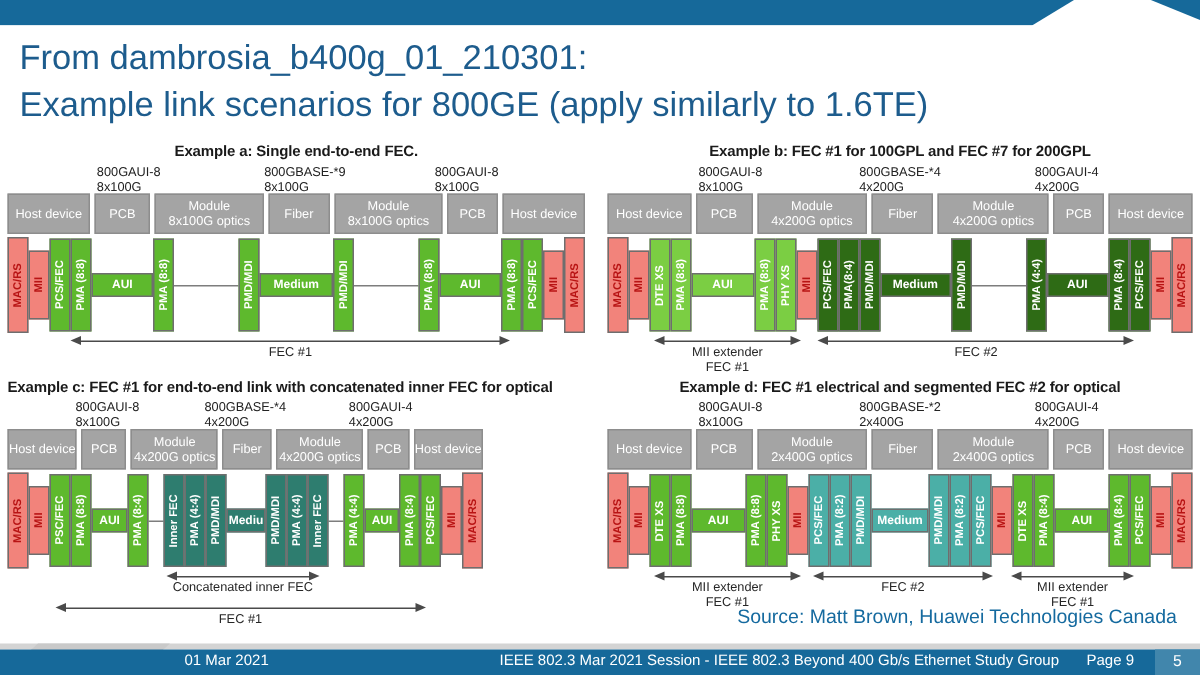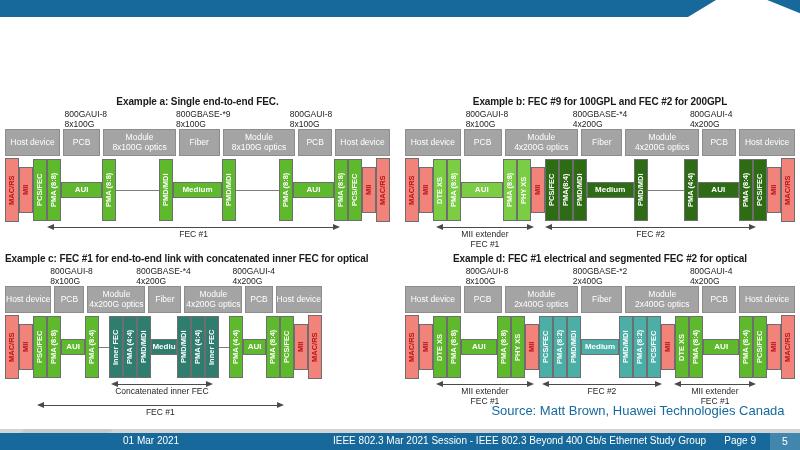--- a/index.html
+++ b/index.html
@@ -64,20 +64,22 @@
   .f-num{position:absolute;right:0;top:0;width:30px;height:17px;background:var(--pagebox);
         text-align:center;line-height:17px;font-size:10.5px;}
 </style>
 </head>
 <body>
 
 <div class="band"></div>
 <div class="band-corner"></div>
 
 <div class="slide-title">
+  <div>From dambrosia_b400g_01_210301:</div>
+  <div>Example link scenarios for 800GE (apply similarly to 1.6TE)</div>
 </div>
 
 <div class="ex" id="ex-a">
   <div class="ex-title">Example a: Single end-to-end FEC.</div>
   <div class="ifaces">
       <div class="ifc" style="left: 21%;">
         <div class="ifc-l1">800GAUI-8</div>
         <div class="ifc-l2">8x100G</div>
       </div>
       <div class="ifc" style="left: 51.5%;">
@@ -140,21 +142,21 @@
           <div class="ah ah-r"></div>
         </div>
         <div class="ar-label">
           <div class="ar-label-line">FEC #1</div>
         </div>
       </div>
     </div>
 </div>
 
 <div class="ex" id="ex-b">
-  <div class="ex-title">Example b: FEC #9 for 100GPL and FEC #2 for 200GPL</div>
+  <div class="ex-title">Example b: FEC #1 for 100GPL and FEC #7 for 200GPL</div>
   <div class="ifaces">
       <div class="ifc" style="left: 21%;">
         <div class="ifc-l1">800GAUI-8</div>
         <div class="ifc-l2">8x100G</div>
       </div>
       <div class="ifc" style="left: 50%;">
         <div class="ifc-l1">800GBASE-*4</div>
         <div class="ifc-l2">4x200G</div>
       </div>
       <div class="ifc" style="left: 78.5%;">

